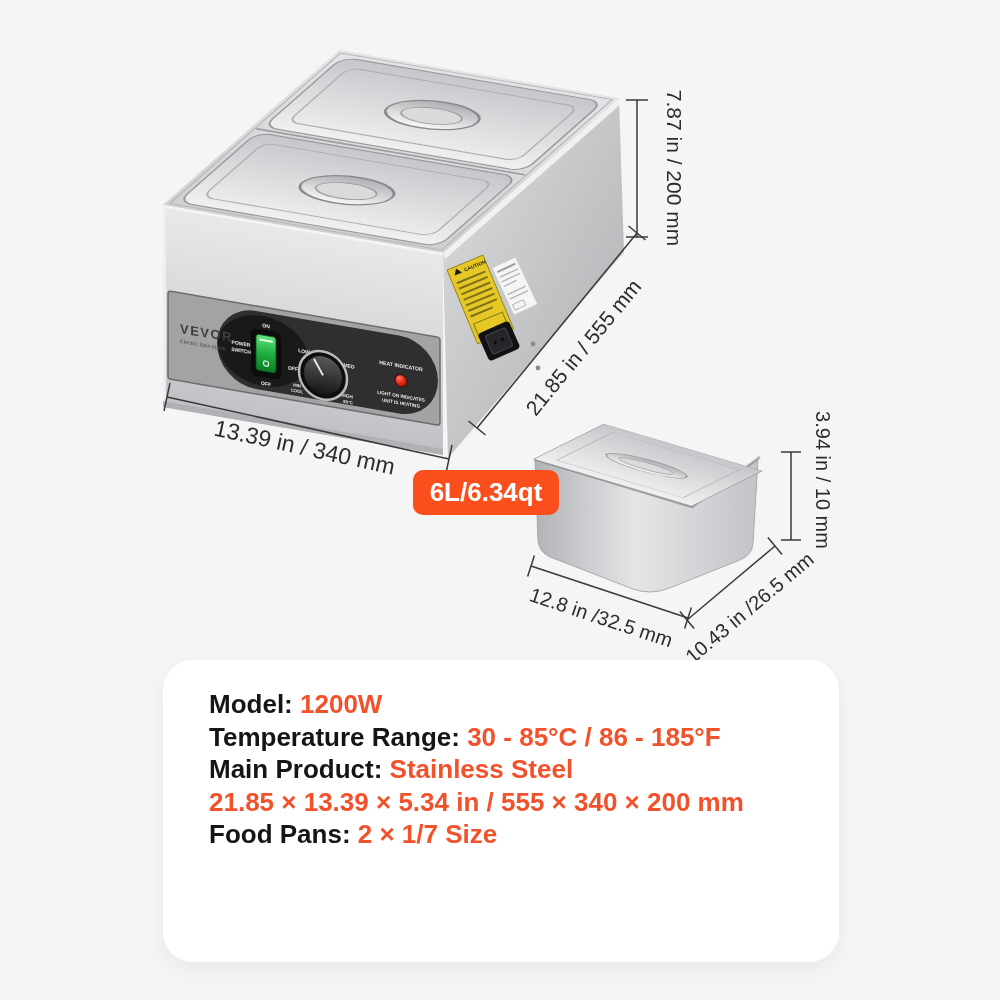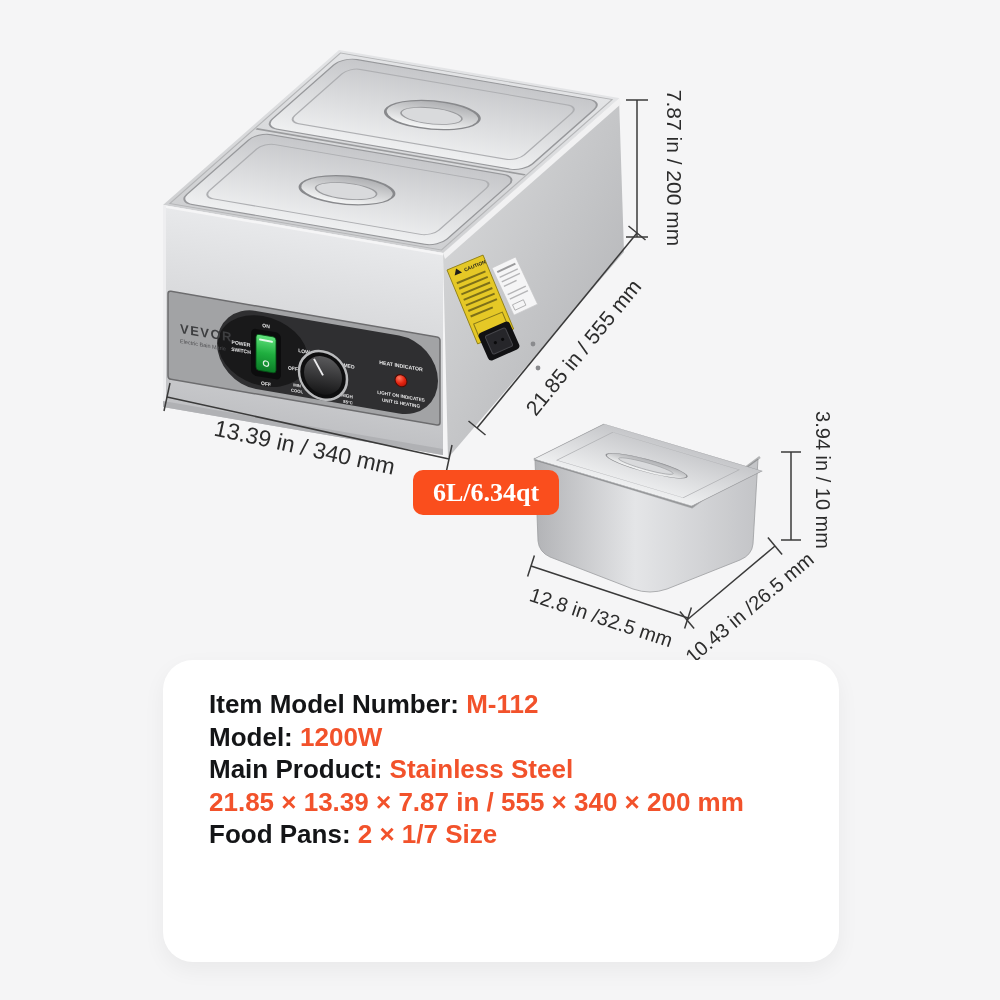--- a/index.html
+++ b/index.html
@@ -3,21 +3,21 @@
 <meta charset="utf-8">
 <style>
   html,body{margin:0;padding:0;background:#f5f5f6;}
   .canvas{position:relative;width:1000px;height:1000px;background:#f5f5f6;overflow:hidden;
           font-family:"Liberation Sans",sans-serif;}
   .scene{position:absolute;left:0;top:0;}
   .dim-label{font-family:"Liberation Sans",sans-serif;fill:#2c2c2c;font-weight:500;}
   .panel-tiny{fill:#e9e9ea;font-weight:bold;}
   .badge{position:absolute;left:413px;top:470px;width:146px;height:45px;
          background:var(--badge,#fa4e1d);border-radius:10px;color:#ffffff;
-         font-size:26px;font-weight:bold;display:flex;align-items:center;justify-content:center;font-family:Liberation Serif, serif;}
+         font-size:26px;font-weight:bold;display:flex;align-items:center;justify-content:center;}
   .spec-card{position:absolute;left:163px;top:660px;width:676px;height:302px;background:#ffffff;
              border-radius:30px;box-shadow:0 8px 22px rgba(0,0,0,0.05);
              padding:28px 20px 0 46px;box-sizing:border-box;}
   .spec-row{font-size:26px;font-weight:bold;line-height:32.6px;color:#141517;white-space:nowrap;}
   .spec-row .value{color:var(--accent,#f2522b);}
 </style>
 </head>
 <body>
 
 <div class="canvas">
@@ -220,20 +220,20 @@
     <text class="dim-label" font-size="20" text-anchor="middle" transform="translate(599,624) rotate(18.3)">12.8 in /32.5 mm</text>
     <text class="dim-label" font-size="20" text-anchor="middle" transform="translate(754,613) rotate(-40)">10.43 in /26.5 mm</text>
   </g>
 </svg>
 
 <div class="badge">
   <span>6L/6.34qt</span>
 </div>
 
 <div class="spec-card">
-  <div class="spec-row"><span class="label">Item Model Number: </span><span class="value">M-112</span></div>
   <div class="spec-row"><span class="label">Model: </span><span class="value">1200W</span></div>
+  <div class="spec-row"><span class="label">Temperature Range: </span><span class="value">30 - 85°C / 86 - 185°F</span></div>
   <div class="spec-row"><span class="label">Main Product: </span><span class="value">Stainless Steel</span></div>
-  <div class="spec-row"><span class="label"></span><span class="value">21.85 × 13.39 × 7.87 in / 555 × 340 × 200 mm</span></div>
+  <div class="spec-row"><span class="label"></span><span class="value">21.85 × 13.39 × 5.34 in / 555 × 340 × 200 mm</span></div>
   <div class="spec-row"><span class="label">Food Pans: </span><span class="value">2 × 1/7 Size</span></div>
 </div>
 
 </div>
 
 </body></html>

